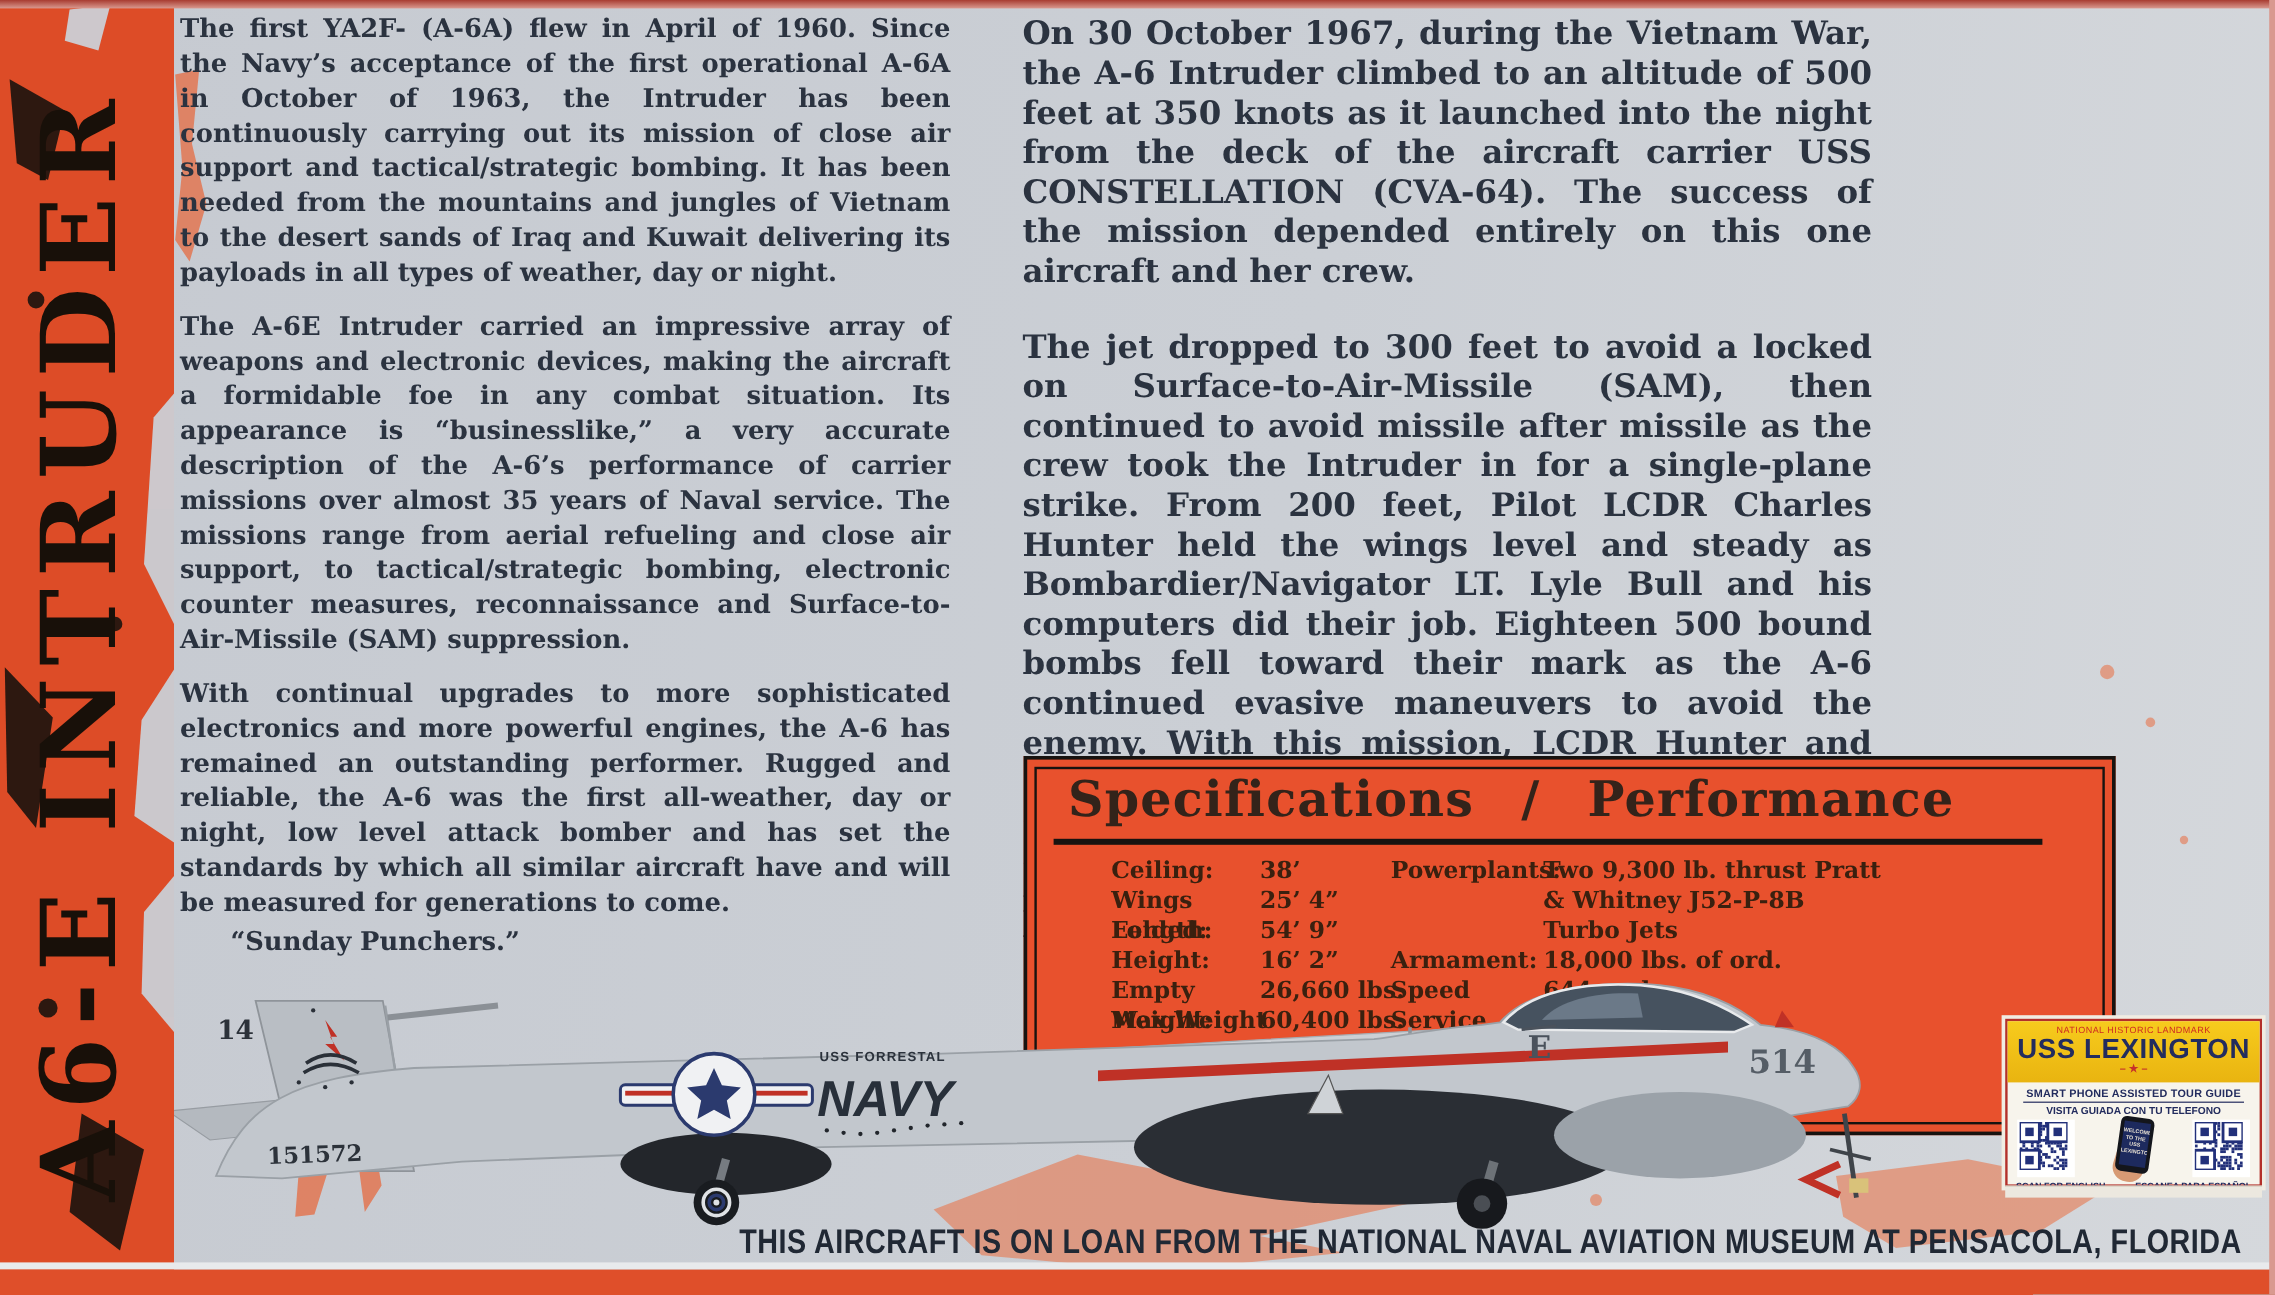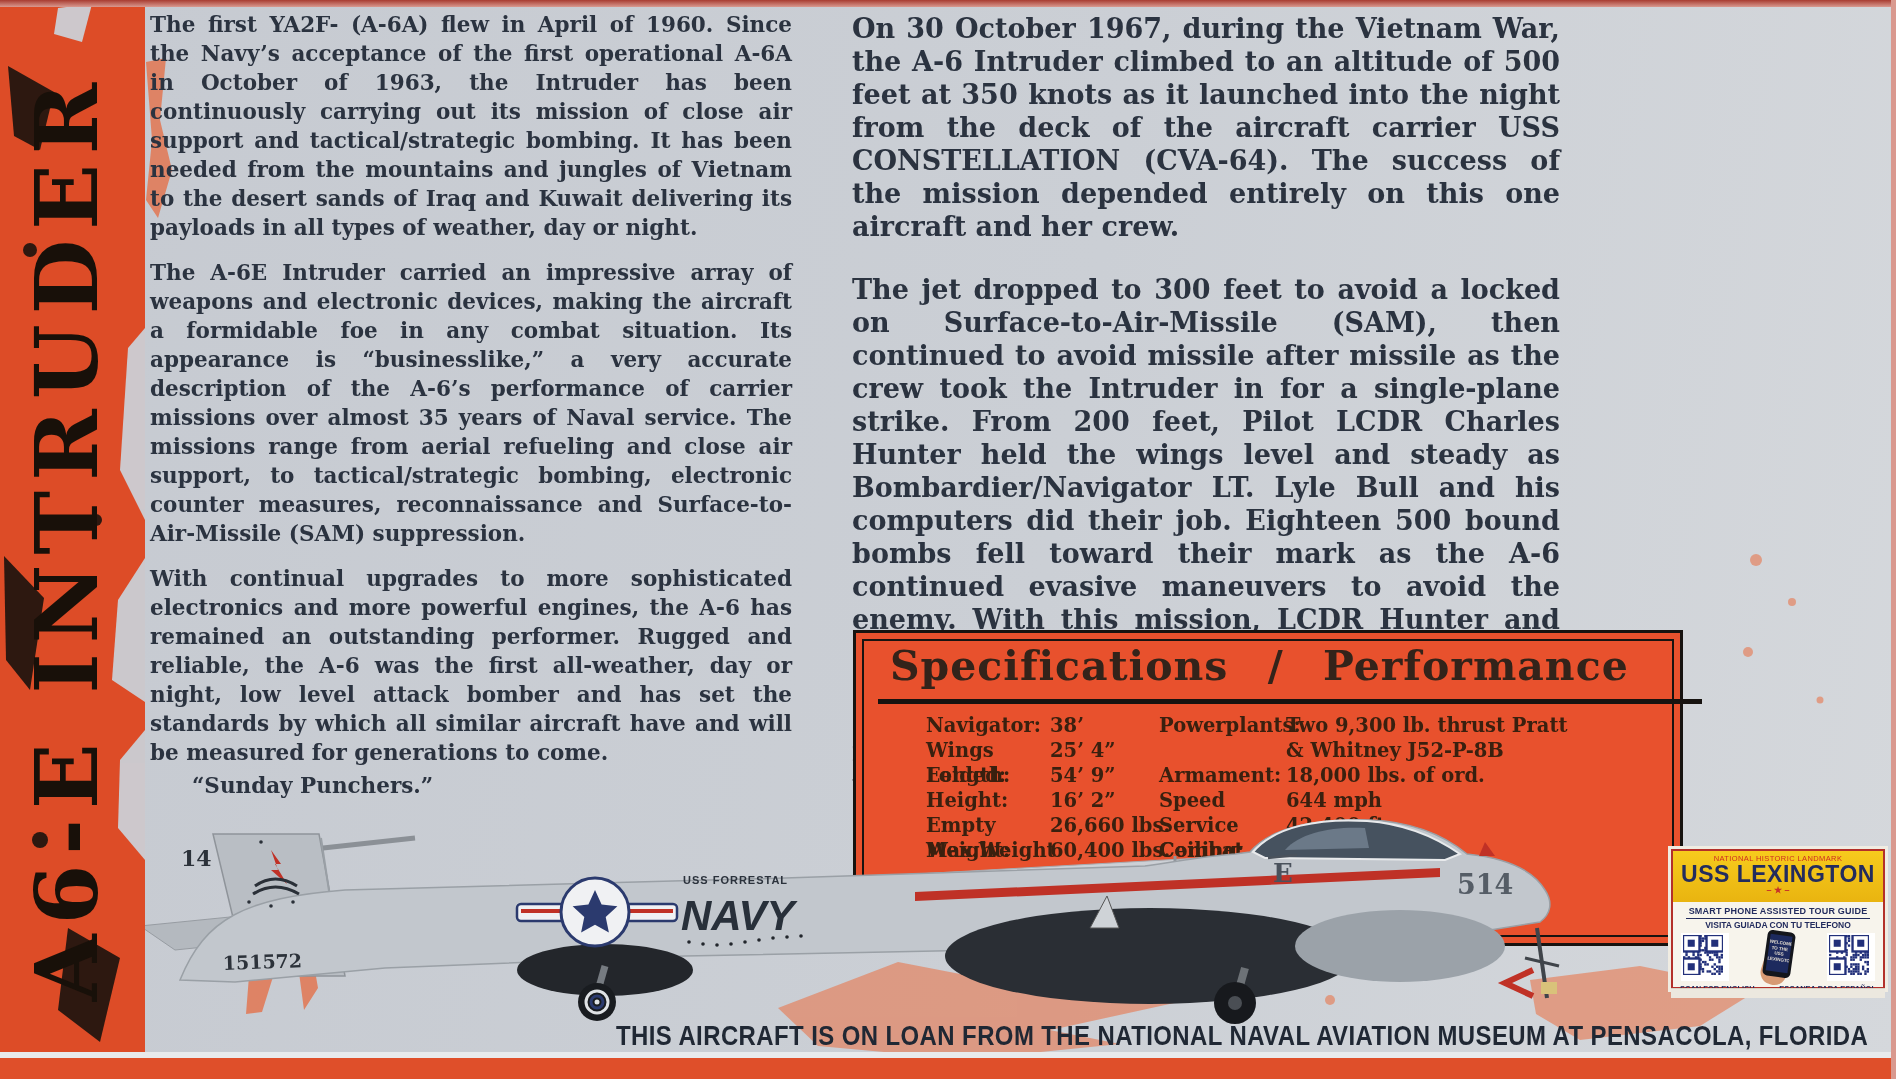--- a/index.html
+++ b/index.html
@@ -17,21 +17,21 @@
               font-weight:700;font-size:86px;letter-spacing:10px;color:#181009;text-align:center;white-space:nowrap;}
   
   .col{position:absolute;color:#2b3340;text-align:justify;z-index:2;}
   .col p{margin:0 0 16px 0;}
   .col-left{left:150px;top:10px;width:642px;height:860px;font-size:21.5px;line-height:29px;font-weight:700;}
   .col-left p.tight{margin:0;}
   .col-left p.quote{margin:4px 0 0 42px;text-align:left;}
   .col-right{left:852px;top:12px;width:708px;height:600px;font-size:27px;line-height:33px;font-weight:700;}
   .col-right p{margin:0 0 30px 0;}
   
-  .spec-outer{position:absolute;left:853px;top:630px;width:830px;height:316px;background:#e8512d;
+  .spec-outer{position:absolute;left:853px;top:630px;width:910px;height:316px;background:#e8512d;
               border:3px solid #171310;box-sizing:border-box;z-index:2;}
   .spec-inner{position:absolute;left:6px;top:6px;right:6px;bottom:6px;border:2px solid #171310;}
   .spec-title{position:absolute;left:34px;top:9px;font-size:41px;font-weight:700;color:#33231a;word-spacing:24px;letter-spacing:1px;}
   .spec-rule{position:absolute;left:22px;top:66px;width:824px;height:5px;background:#171310;}
   .spec-col{position:absolute;top:80px;}
   .spec-col.left{left:70px;width:300px;}
   .spec-col.right{left:303px;width:540px;}
   .spec-row{display:flex;height:25px;font-size:19.5px;font-weight:700;color:#3a200f;line-height:25px;}
   .spec-col.left .lbl{width:124px;flex:none;}
   .spec-col.right .lbl{width:127px;flex:none;}
@@ -125,21 +125,21 @@
     <p>On 30 October 1967, during the Vietnam War, the A-6 Intruder climbed to an altitude of 500 feet at 350 knots as it launched into the night from the deck of the aircraft carrier USS CONSTELLATION (CVA-64). The success of the mission depended entirely on this one aircraft and her crew.</p>
     <p>The jet dropped to 300 feet to avoid a locked on Surface-to-Air-Missile (SAM), then continued to avoid missile after missile as the crew took the Intruder in for a single-plane strike. From 200 feet, Pilot LCDR Charles Hunter held the wings level and steady as Bombardier/Navigator LT. Lyle Bull and his computers did their job. Eighteen 500 bound bombs fell toward their mark as the A-6 continued evasive maneuvers to avoid the enemy. With this mission, LCDR Hunter and LT. Bull had joined the elite group who had successfully flown unescorted night strikes over Hanoi, capital of North Vietnam, and the most heavily defended city in the world at that time.</p>
   </div>
 
   <div class="spec-outer">
     <div class="spec-inner"></div>
     <div class="spec-title">Specifications / Performance</div>
     <div class="spec-rule"></div>
     <div class="spec-col left">
       <div class="spec-row">
-          <span class="lbl">Navigator:</span>
+          <span class="lbl">Ceiling:</span>
           <span>38’</span>
         </div>
       <div class="spec-row">
           <span class="lbl">Wings Folded:</span>
           <span>25’ 4”</span>
         </div>
       <div class="spec-row">
           <span class="lbl">Length:</span>
           <span>54’ 9”</span>
         </div>
@@ -157,20 +157,24 @@
         </div>
     </div>
     <div class="spec-col right">
       <div class="spec-row">
           <span class="lbl">Powerplants:</span>
           <span>Two 9,300 lb. thrust Pratt</span>
         </div>
       <div class="spec-row">
           <span class="lbl"></span>
           <span>&amp; Whitney J52-P-8B</span>
+        </div>
+      <div class="spec-row">
+          <span class="lbl"></span>
+          <span>Turbo Jets</span>
         </div>
       <div class="spec-row">
           <span class="lbl">Armament:</span>
           <span>18,000 lbs. of ord.</span>
         </div>
       <div class="spec-row">
           <span class="lbl">Speed</span>
           <span>644 mph</span>
         </div>
       <div class="spec-row">

